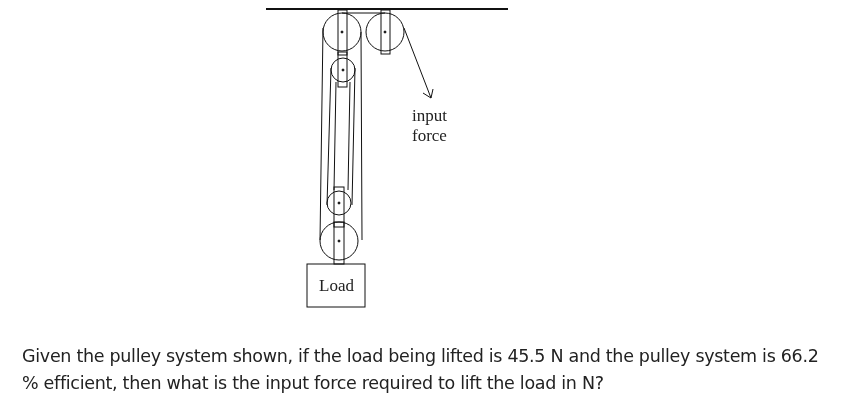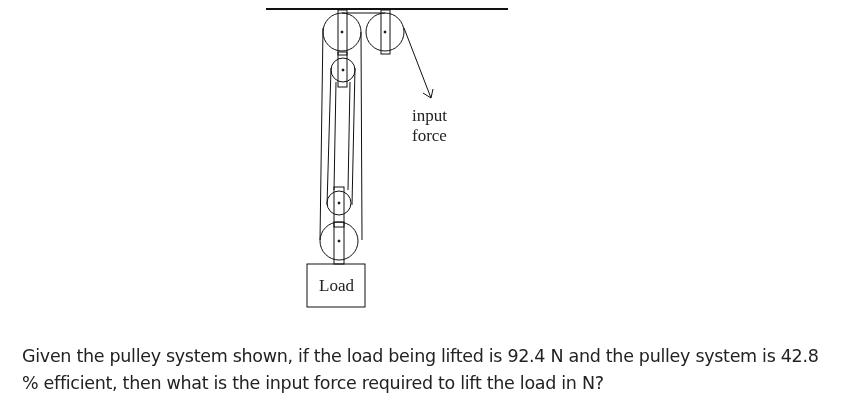--- a/index.html
+++ b/index.html
@@ -61,13 +61,13 @@
     <line x1="431" y1="98" x2="423" y2="93"></line>
     <line x1="431" y1="98" x2="433" y2="89"></line>
   </g>
   <text class="label-serif" x="412" y="121">input</text>
   <text class="label-serif" x="412" y="141">force</text>
 
   <rect x="307" y="264" width="58" height="43" fill="none" stroke="#111" stroke-width="1"></rect>
   <text class="label-serif" x="319" y="291" font-size="15">Load</text>
 </svg>
 
-<div class="question">Given the pulley system shown, if the load being lifted is 92.4 N and the pulley system is 42.8 % efficient, then what is the input force required to lift the load in N?</div>
+<div class="question">Given the pulley system shown, if the load being lifted is 45.5 N and the pulley system is 66.2 % efficient, then what is the input force required to lift the load in N?</div>
 
 </body></html>

